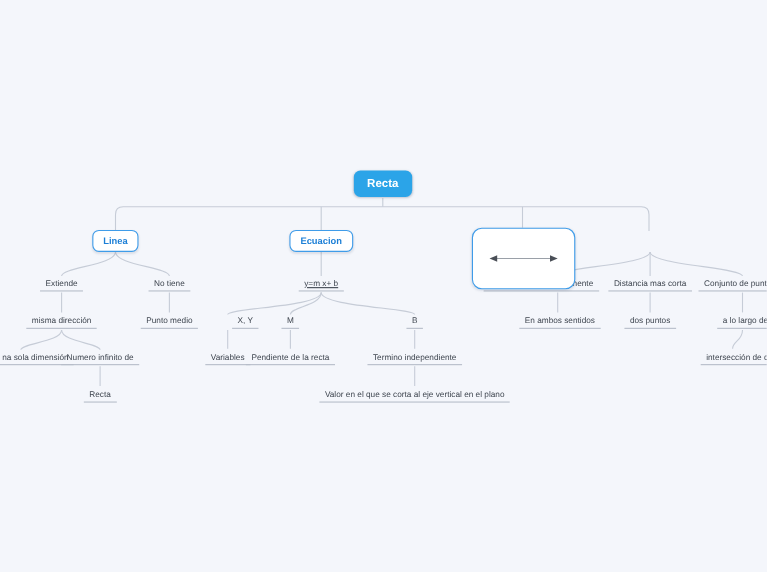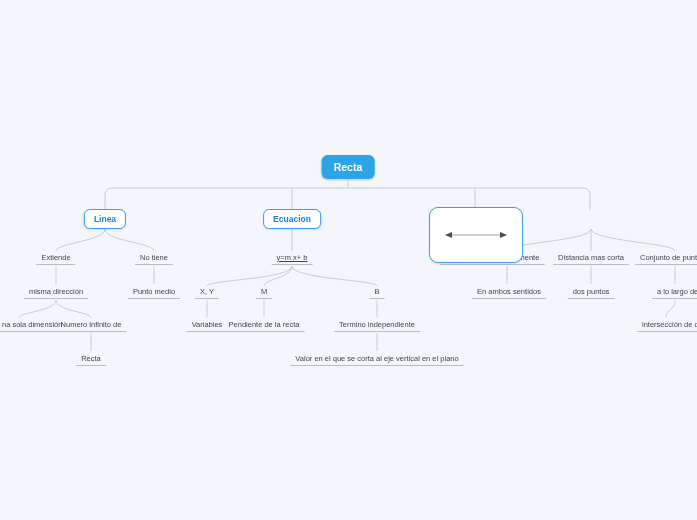--- a/index.html
+++ b/index.html
@@ -99,21 +99,21 @@
 
   <div class="leaf" style="left:56px; top:253px;">Extiende</div>
   <div class="leaf" style="left:154px; top:253px;">No tiene</div>
   <div class="leaf" style="left:56px; top:287px;">misma dirección</div>
   <div class="leaf" style="left:154px; top:287px;">Punto medio</div>
   <div class="leaf edge-left" style="left:-3px; top:320px;">na sola dimensión</div>
   <div class="leaf" style="left:91px; top:320px;">Numero infinito de</div>
   <div class="leaf" style="left:91px; top:354px;">Recta</div>
 
   <div class="leaf" style="left:292px; top:253px;text-decoration:underline;">y=m x+ b</div>
-  <div class="leaf" style="left:207px; top:287px;text-align:right;">X, Y</div>
+  <div class="leaf" style="left:223px; top:287px;text-align:right;">X, Y</div>
   <div class="leaf" style="left:264px; top:287px;">M</div>
   <div class="leaf" style="left:377px; top:287px;">B</div>
   <div class="leaf" style="left:207px; top:320px;">Variables</div>
   <div class="leaf" style="left:264px; top:320px;">Pendiente de la recta</div>
   <div class="leaf" style="left:377px; top:320px;">Termino independiente</div>
   <div class="leaf" style="left:377px; top:354px;">Valor en el que se corta al eje vertical en el plano</div>
 
   <div class="leaf" style="left:492px; top:253px;">Se extiende indefinidamente</div>
   <div class="leaf" style="left:591px; top:253px;">Distancia mas corta</div>
   <div class="leaf edge-right" style="left:635px; top:253px;">Conjunto de puntos sit</div>

